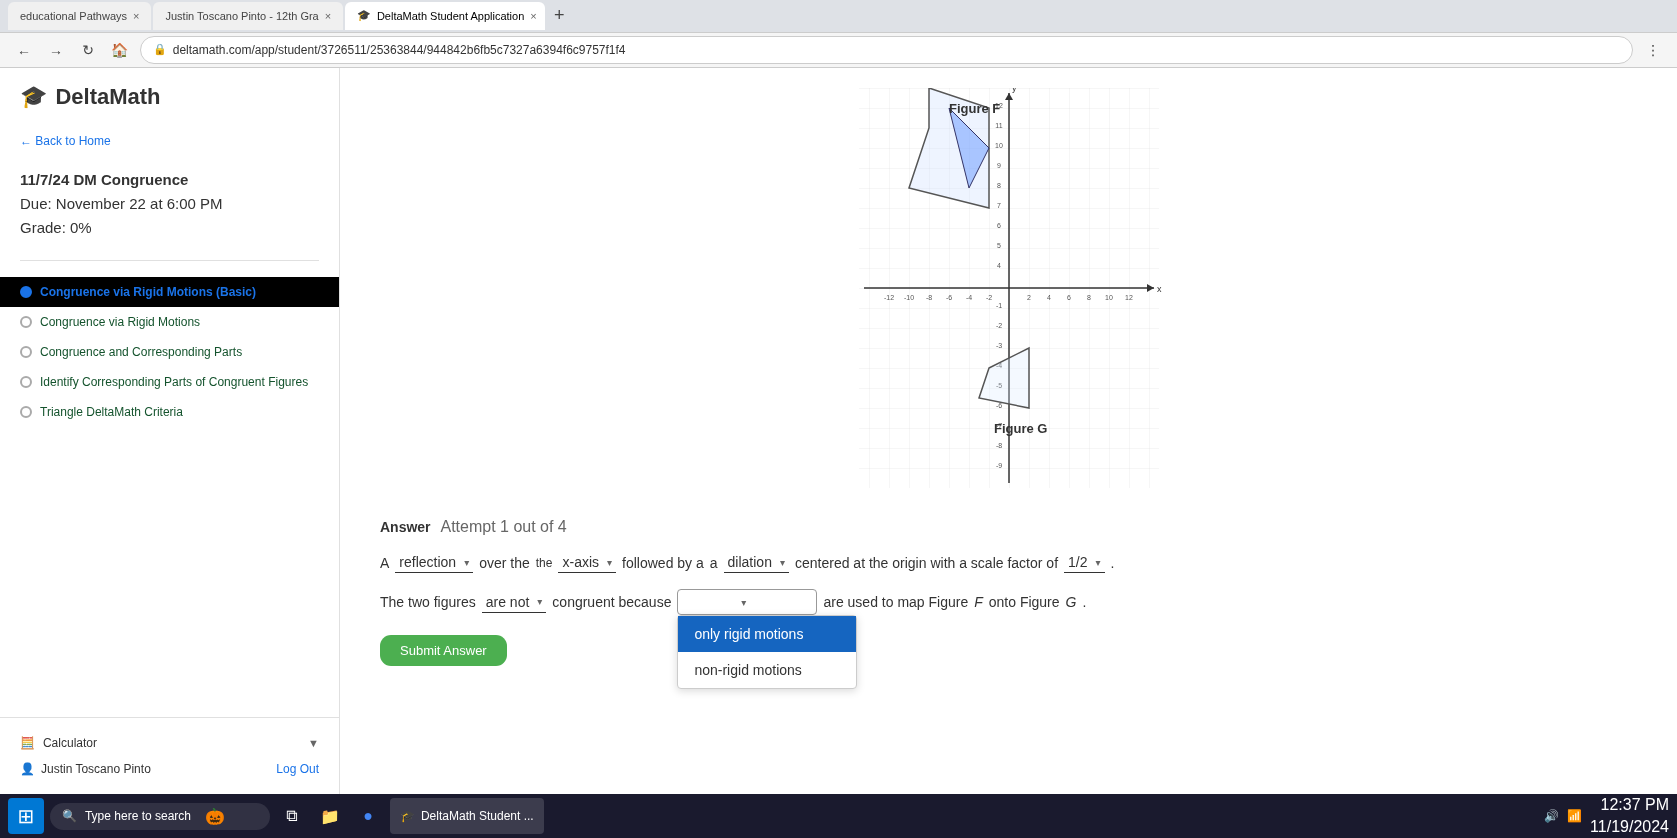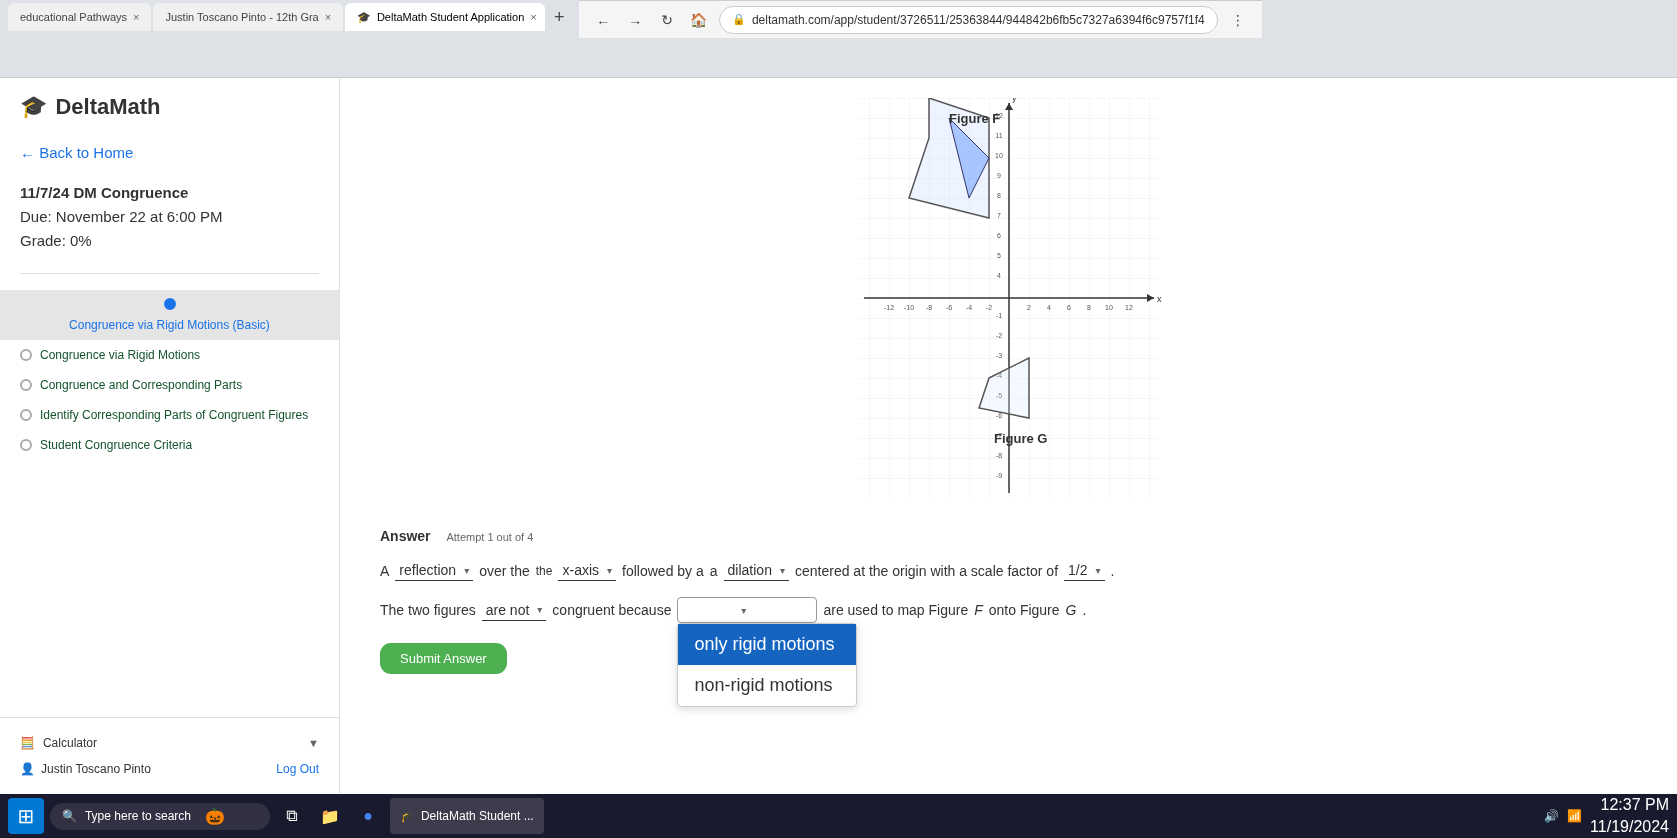--- a/index.html
+++ b/index.html
@@ -1,23 +1,23 @@
 <!DOCTYPE html>
 <html><head>
   <meta charset="utf-8">
   <style>
     * { box-sizing: border-box; margin: 0; padding: 0; }
     body { font-family: Arial, sans-serif; background: #f0f0f0; width: 1677px; height: 838px; overflow: hidden; display: flex; flex-direction: column; }
 
     
     .browser-chrome {
       background: #dee1e6;
-      height: 78px;
-      display: flex;
-      flex-direction: row;
+      height: 68px;
+      display: flex;
+      flex-direction: column;
       border-bottom: 1px solid #ccc;
     }
     .tab-bar {
       display: flex;
       align-items: center;
       height: 34px;
       padding: 0 8px;
       gap: 2px;
       background: #dee1e6;
     }
@@ -98,21 +98,21 @@
       padding: 16px 20px;
       font-size: 22px;
       font-weight: bold;
       color: #333;
     }
     .sidebar-logo .mortar {
       font-size: 22px;
     }
     .back-link {
       padding: 8px 20px;
-      font-size: 15px;
+      font-size: 12px;
       color: #1a73e8;
       cursor: pointer;
       display: flex;
       align-items: center;
       gap: 4px;
     }
     .assignment-info {
       padding: 12px 20px;
       font-size: 15px;
       color: #333;
@@ -130,24 +130,23 @@
     .nav-item {
       padding: 8px 20px;
       font-size: 12px;
       color: #14532d;
       cursor: pointer;
       display: flex;
       align-items: center;
       gap: 8px;
     }
     .nav-item.active {
-      background: #e5e5e5;
+      background: #000000;
       color: #1a73e8;
-      font-weight: 400;
-      flex-direction: column;
+      font-weight: 700;
     }
     .nav-item .radio-dot {
       width: 12px; height: 12px;
       border-radius: 50%;
       border: 2px solid #aaa;
       flex-shrink: 0;
     }
     .nav-item.active .radio-dot {
       border-color: #1a73e8;
       background: #1a73e8;
@@ -203,24 +202,24 @@
     .answer-section {
       padding: 10px 0;
     }
     .answer-label {
       font-size: 14px;
       font-weight: bold;
       color: #333;
       margin-bottom: 16px;
     }
     .attempt-label {
-      font-size: 11px;
+      font-size: 16px;
       font-weight: normal;
       color: #666;
-      margin-left: 12px;
+      margin-left: 6px;
     }
     .answer-row {
       display: flex;
       align-items: center;
       flex-wrap: wrap;
       gap: 6px;
       margin-bottom: 16px;
       font-size: 14px;
       color: #333;
     }
@@ -251,21 +250,21 @@
       left: 0;
       background: #fff;
       border: 1px solid #ccc;
       border-radius: 4px;
       box-shadow: 0 2px 8px rgba(0,0,0,0.15);
       z-index: 100;
       min-width: 180px;
     }
     .dropdown-item {
       padding: 10px 16px;
-      font-size: 18px;
+      font-size: 14px;
       color: #333;
       cursor: pointer;
     }
     .dropdown-item:hover, .dropdown-item.highlighted {
       background: #1a73e8;
       color: #fff;
     }
     .dropdown-item.highlighted {
       background: #1565c0;
       color: #fff;
@@ -414,21 +413,21 @@
       <div class="nav-item">
         <span class="radio-dot"></span>
         <span>Congruence and Corresponding Parts</span>
       </div>
       <div class="nav-item">
         <span class="radio-dot"></span>
         <span>Identify Corresponding Parts of Congruent Figures</span>
       </div>
       <div class="nav-item">
         <span class="radio-dot"></span>
-        <span>Student Congruence Criteria</span>
+        <span>Triangle DeltaMath Criteria</span>
       </div>
     </div>
     <div class="sidebar-bottom">
       <div class="calculator-item">
         <span>🧮</span>
         <span>Calculator</span>
         <span style="margin-left:auto;font-size:11px;color:#666;">▼</span>
       </div>
       <div class="user-row">
         <span style="display:flex;align-items:center;gap:6px;">

